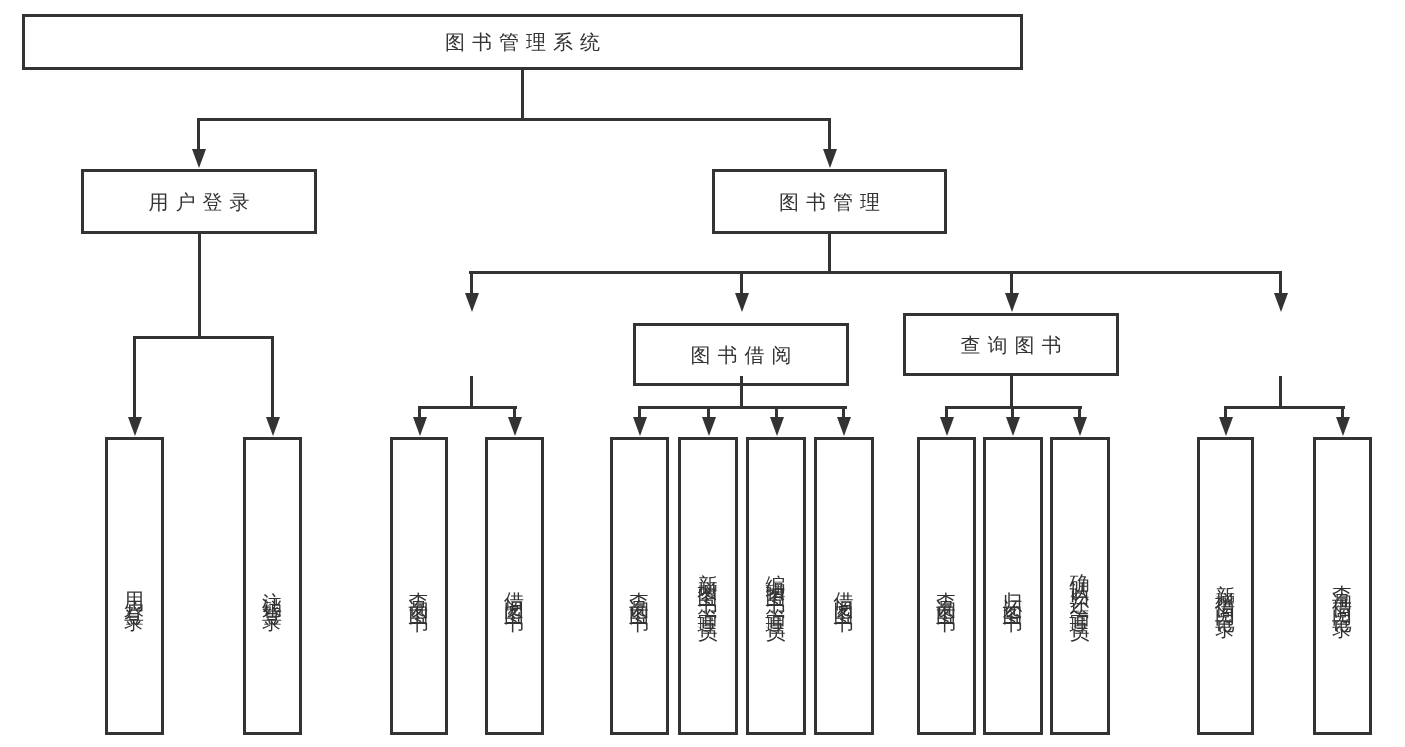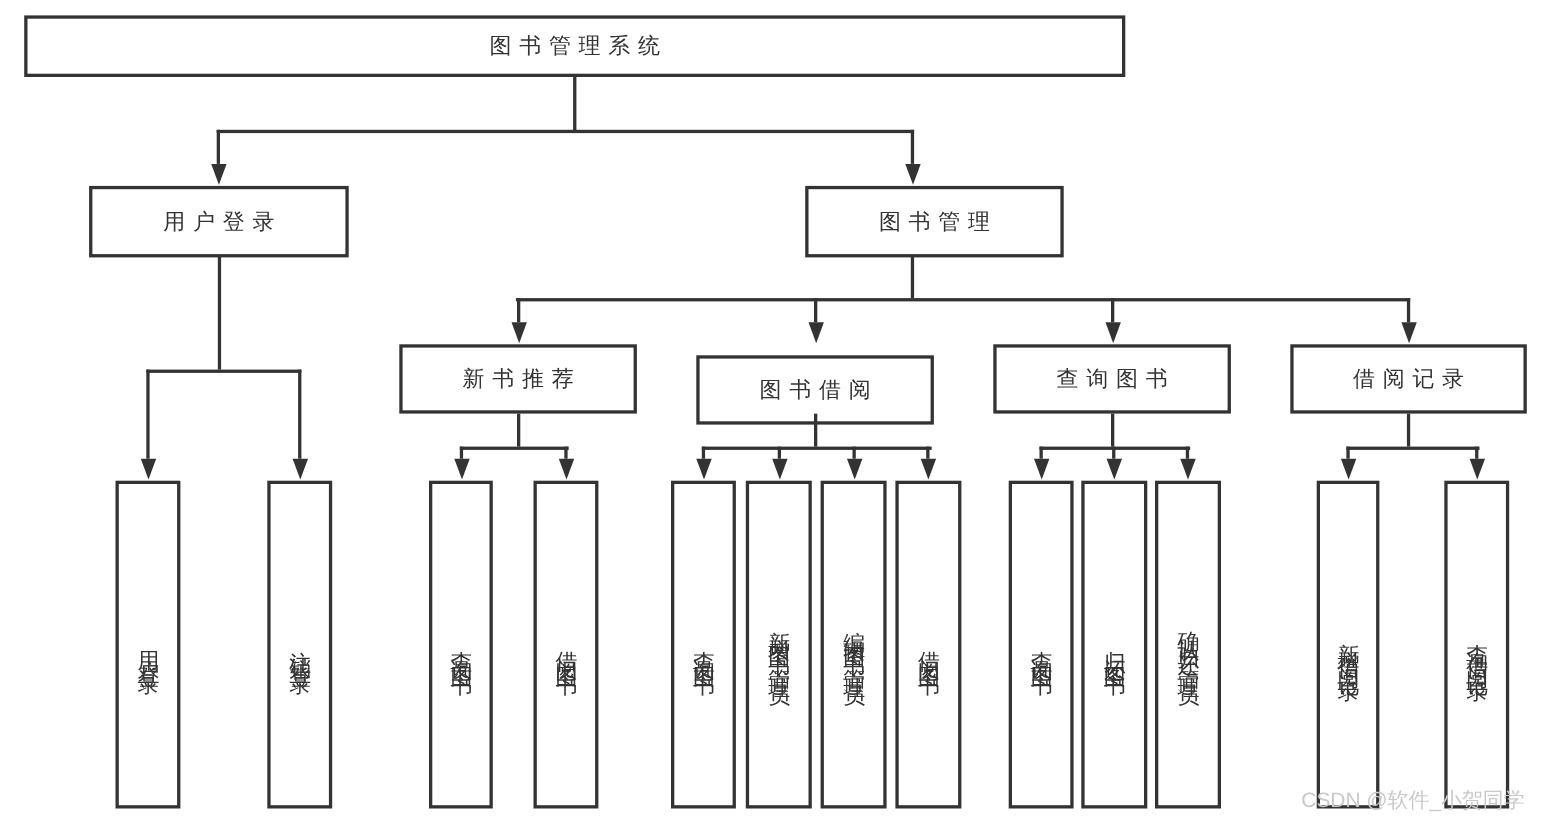--- a/index.html
+++ b/index.html
@@ -21,35 +21,29 @@
 
 <div class="stage">
 
   <div class="bx" style="left:22px;top:14px;width:1001px;height:56px;">
     <span class="lbl">图书管理系统</span>
   </div>
 
   <div class="bx" style="left:81px;top:169px;width:236px;height:65px;">
     <span class="lbl">用户登录</span>
   </div>
-  <div class="bx" style="left:712px;top:169px;width:235px;height:65px;margin-left:20px;">
+  <div class="bx" style="left:712px;top:169px;width:235px;height:65px;">
     <span class="lbl">图书管理</span>
   </div>
 
-  <div class="bx" style="left:363px;top:313px;width:216px;height:63px;">
-    <span class="lbl">新书推荐</span>
-  </div>
   <div class="bx" style="left:633px;top:323px;width:216px;height:63px;">
     <span class="lbl">图书借阅</span>
   </div>
   <div class="bx" style="left:903px;top:313px;width:216px;height:63px;">
     <span class="lbl">查询图书</span>
-  </div>
-  <div class="bx" style="left:1173px;top:313px;width:215px;height:63px;">
-    <span class="lbl">借阅记录</span>
   </div>
 
   <div class="bx v" style="left:105px;top:437px;width:59px;height:298px;">
     <span class="lbl">用户登录</span>
   </div>
   <div class="bx v" style="left:243px;top:437px;width:59px;height:298px;">
     <span class="lbl">注销登录</span>
   </div>
 
   <div class="bx v" style="left:390px;top:437px;width:58px;height:298px;">
@@ -122,15 +116,14 @@
   <div class="ln" style="left:945px;top:406px;width:137px;height:3px;"></div>
   <div class="ar" style="left:945px;top:406px;height:11px;"></div>
   <div class="ar" style="left:1011px;top:406px;height:11px;"></div>
   <div class="ar" style="left:1078px;top:406px;height:11px;"></div>
 
   <div class="ln" style="left:1279px;top:376px;width:3px;height:30px;"></div>
   <div class="ln" style="left:1224px;top:406px;width:121px;height:3px;"></div>
   <div class="ar" style="left:1224px;top:406px;height:11px;"></div>
   <div class="ar" style="left:1341px;top:406px;height:11px;"></div>
 
-  <div class="wm">CSDN @软件_小贺同学</div>
 
 </div>
 
 </body></html>

